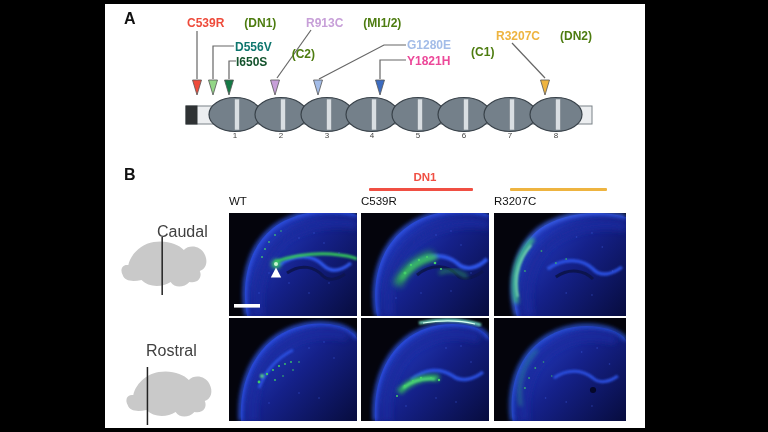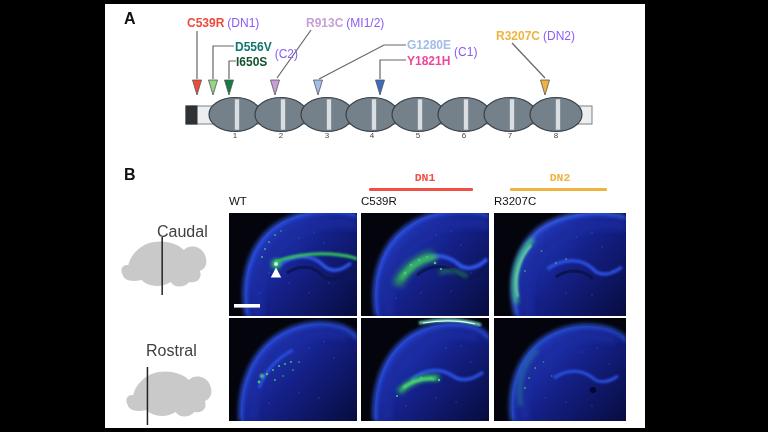--- a/index.html
+++ b/index.html
@@ -2,24 +2,24 @@
 <html><head>
 <meta charset="utf-8">
 <style>
   html,body{margin:0;padding:0;background:#000;}
   .page{position:relative;width:768px;height:432px;background:#000;overflow:hidden;
         font-family:"Liberation Sans","DejaVu Sans",sans-serif;}
   .sheet{position:absolute;left:105px;top:4px;width:540px;height:424px;background:#fff;}
   .abs{position:absolute;}
   .panel-label{position:absolute;font-size:16px;font-weight:bold;color:#111;}
   .mut{position:absolute;font-size:12px;font-weight:bold;white-space:nowrap;line-height:13px;}
-  .mut .paren{font-weight:normal;color:#8b5cf6;margin-left:3px;}
+  .mut .paren{font-weight:bold;color:#4d7c0f;margin-left:20px;}
   .mut .paren.low{position:relative;top:7px;}
   .dom-num{position:absolute;top:127px;width:10px;text-align:center;font-size:8px;color:#444;}
-  .grp{position:absolute;top:167px;text-align:center;font-size:11.5px;font-weight:bold;line-height:13px;font-family:Liberation Mono, monospace;}
+  .grp{position:absolute;top:167px;text-align:center;font-size:11.5px;font-weight:bold;line-height:13px;}
   .grp-line{position:absolute;top:184px;height:2.5px;border-radius:1px;}
   .col-lab{position:absolute;top:191px;font-size:11.5px;color:#111;line-height:13px;}
   .row-lab{position:absolute;font-size:16px;color:#404040;}
   .tile{position:absolute;background:#04040c;overflow:hidden;}
   .tile svg{display:block;width:100%;height:100%;}
   svg{pointer-events:none;}
 </style>
 </head>
 <body>
 
@@ -136,21 +136,20 @@
     <div class="dom-num" style="left:262px">4</div>
     <div class="dom-num" style="left:308px">5</div>
     <div class="dom-num" style="left:354px">6</div>
     <div class="dom-num" style="left:400px">7</div>
     <div class="dom-num" style="left:446px">8</div>
 
     <div class="panel-label" style="left:19px;top:162px">B</div>
 
     <div class="grp" style="left: 256px; width: 128px; color: rgb(240, 79, 67);">DN1</div>
     <div class="grp-line" style="left: 264px; width: 104px; background: rgb(240, 79, 67);"></div>
-    <div class="grp" style="left: 389px; width: 132px; color: rgb(238, 180, 64);">DN2</div>
     <div class="grp-line" style="left: 405px; width: 97px; background: rgb(238, 180, 64);"></div>
 
     <div class="col-lab" style="left:124px;width:128px">WT</div>
     <div class="col-lab" style="left:256px;width:128px">C539R</div>
     <div class="col-lab" style="left:389px;width:132px">R3207C</div>
 
     <div class="row-lab" style="left:52px;top:219px">Caudal</div>
     <svg class="abs" style="left:13px;top:231px" width="94" height="62" viewBox="0 0 100 62" preserveAspectRatio="none">
       <path d="M5,40 C2,35 4,29 11,30 C13,20 24,9 38,7 C52,5 64,9 70,15 C76,9 88,11 92,19 C96,26 94,34 87,36 C90,42 85,49 76,47 C70,53 60,53 56,47 C46,53 32,52 25,45 C15,47 7,46 5,40 Z" fill="#c9c9c9"></path>
       <line x1="47" y1="2" x2="47" y2="60" stroke="#222" stroke-width="1.6"></line>

